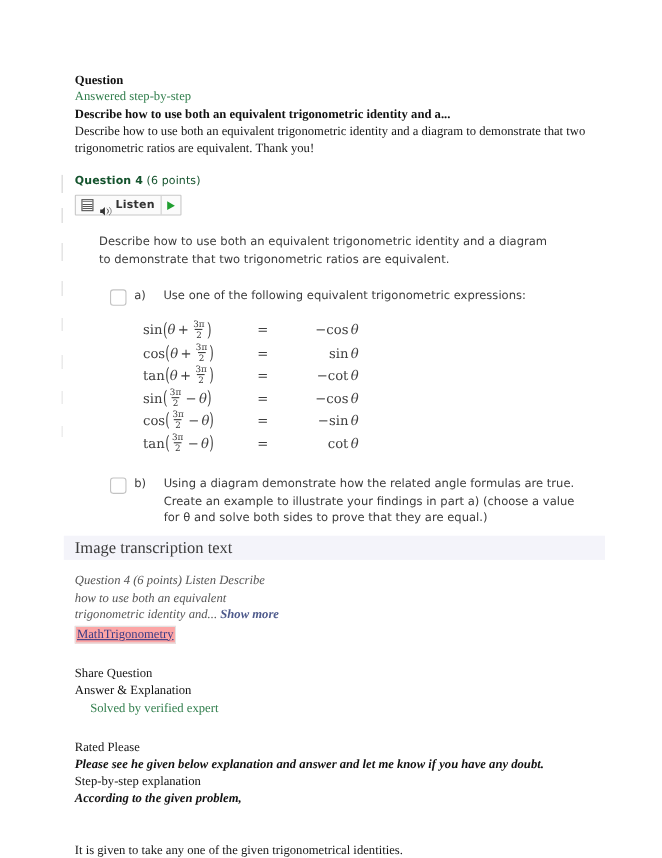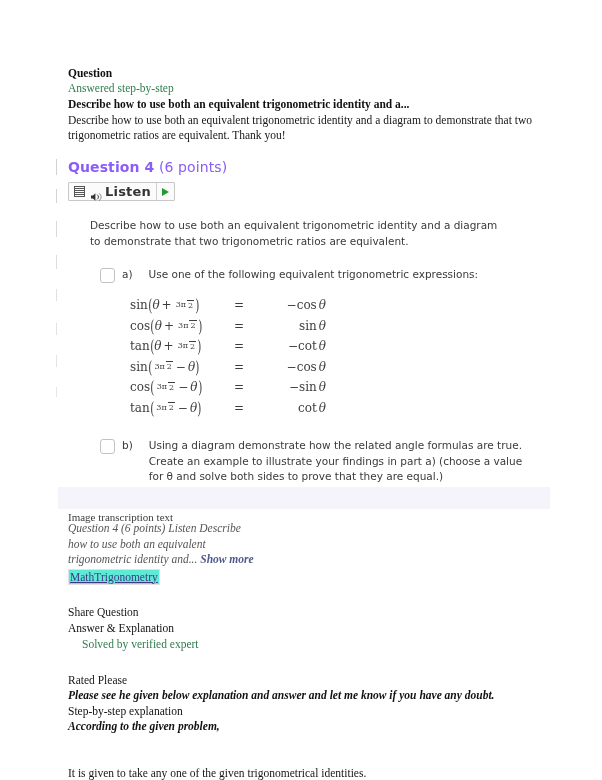--- a/index.html
+++ b/index.html
@@ -84,22 +84,22 @@
       #e2e2e2 164px, #e2e2e2 176px,
       rgba(255,255,255,0) 176px, rgba(255,255,255,0) 196px,
       #e4e4e4 196px, #e4e4e4 208px,
       rgba(255,255,255,0) 208px, rgba(255,255,255,0) 228px,
       #e6e6e6 228px, #e6e6e6 238px,
       rgba(255,255,255,0) 238px, rgba(255,255,255,0) 330px
     );
   }
 
   .shot-title {
-    font-size: 14px;
-    color: #8b5cf6;
+    font-size: 10px;
+    color: #14532d;
     letter-spacing: .1px;
   }
   .shot-title b { font-weight: bold; }
   .shot-title span.pts { font-weight: normal; }
 
   .listen-bar {
     margin-top: 7px;
     display: inline-flex;
     align-items: stretch;
     border: 1px solid #c8c8c8;
@@ -125,21 +125,21 @@
         #555 0, #555 1px, transparent 1px, transparent 2px,
         #555 2px, #555 3px, transparent 3px, transparent 4px,
         #555 4px, #555 5px, transparent 5px, transparent 6px,
         #555 6px, #555 7px, transparent 7px);
     background-size: 100% 7px;
     background-repeat: no-repeat;
     background-position: 0 1px;
   }
   .ico-speaker { width: 11px; height: 10px; display:inline-block; }
   .listen-text {
-    font-size: 13px;
+    font-size: 10px;
     font-weight: bold;
     color: #333;
     margin-left: 3px;
     letter-spacing: .2px;
     text-align: center;
   }
   .play-tri {
     width: 0; height: 0;
     border-left: 7px solid #1f9e2f;
     border-top: 4.5px solid transparent;
@@ -217,21 +217,21 @@
   .var { font-style: italic; }
   .paren {
     display: inline-block;
     font-size: 17px;
     line-height: 0;
     transform: scaleX(.62);
     margin: 0 -1px;
   }
   .frac {
     display: inline-flex;
-    flex-direction: row;
+    flex-direction: column;
     align-items: center;
     vertical-align: middle;
     font-size: 8px;
     line-height: 9px;
     margin: 0 1px;
     position: relative;
     top: -0.5px;
   }
   .frac .num { padding: 0 1px; }
   .frac .den {
@@ -245,23 +245,22 @@
     left: 58px;
     top: 487px;
     width: 492px;
     height: 22px;
     background: #f4f4fa;
   }
   .trans-head {
     position: absolute;
     left: 10px;
     top: 4px;
-    font-size: 11px;
+    font-size: 15px;
     color: #3c3c3c;
-    margin-top: 20px;
   }
 
   .after {
     position: absolute;
     left: 68px;
     top: 521px;
     width: 470px;
     font-size: 11.5px;
     line-height: 15.5px;
   }
@@ -275,21 +274,21 @@
     font-style: italic;
     font-weight: bold;
     color: #4e5a8c;
     text-decoration: none;
   }
   .tag-link {
     display: inline-block;
     margin-top: 1px;
     color: #3b3b85;
     text-decoration: underline;
-    background: #5eead4;
+    background: #fca5a5;
     border: 1px solid #e2e2e2;
     padding: 0 1px;
     line-height: 14px;
   }
   .plain { color: #161616; display: block; margin-top: 20px; }
   .bold { font-weight: normal; color: #111; display: block; }
   .green-line {
     color: #2f7d4b;
     display: block;
     margin-left: 14px;

